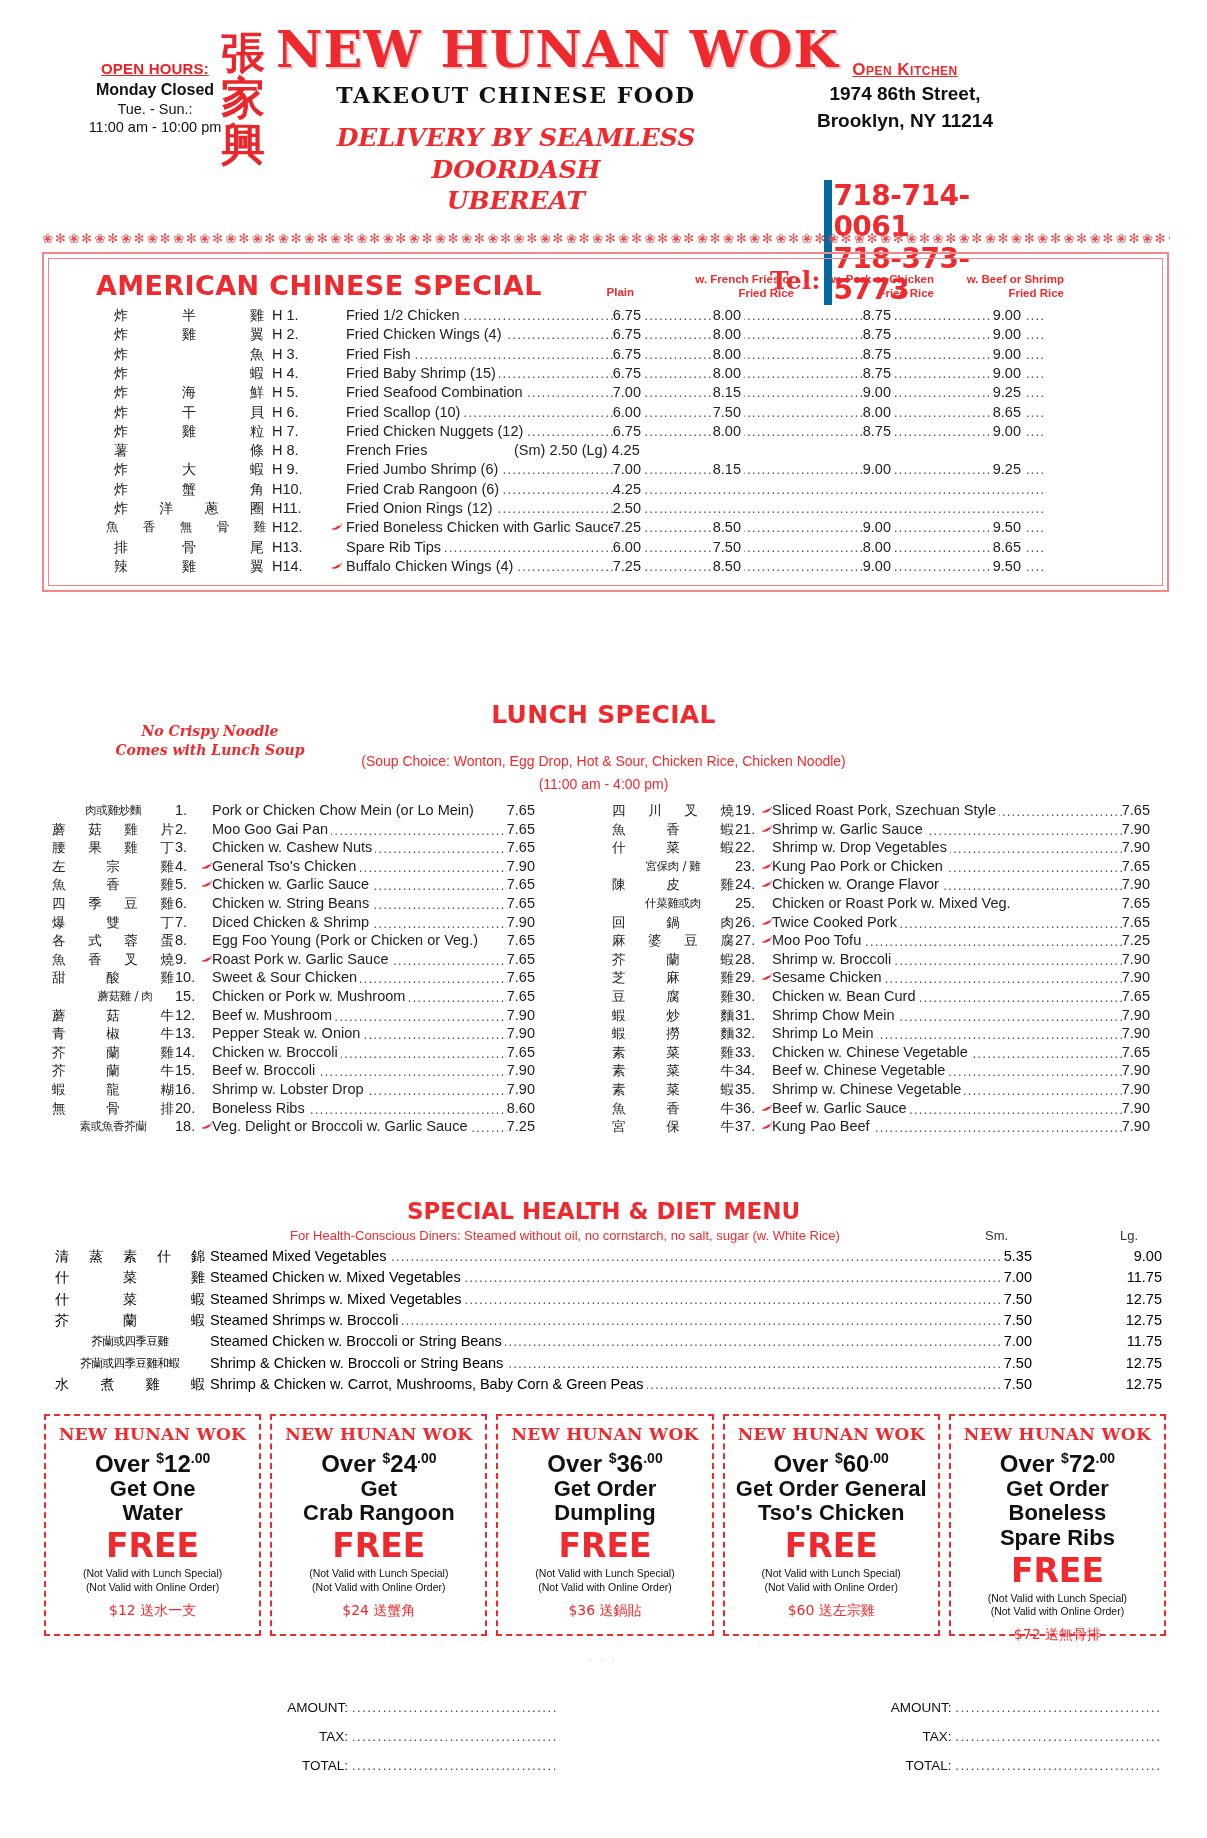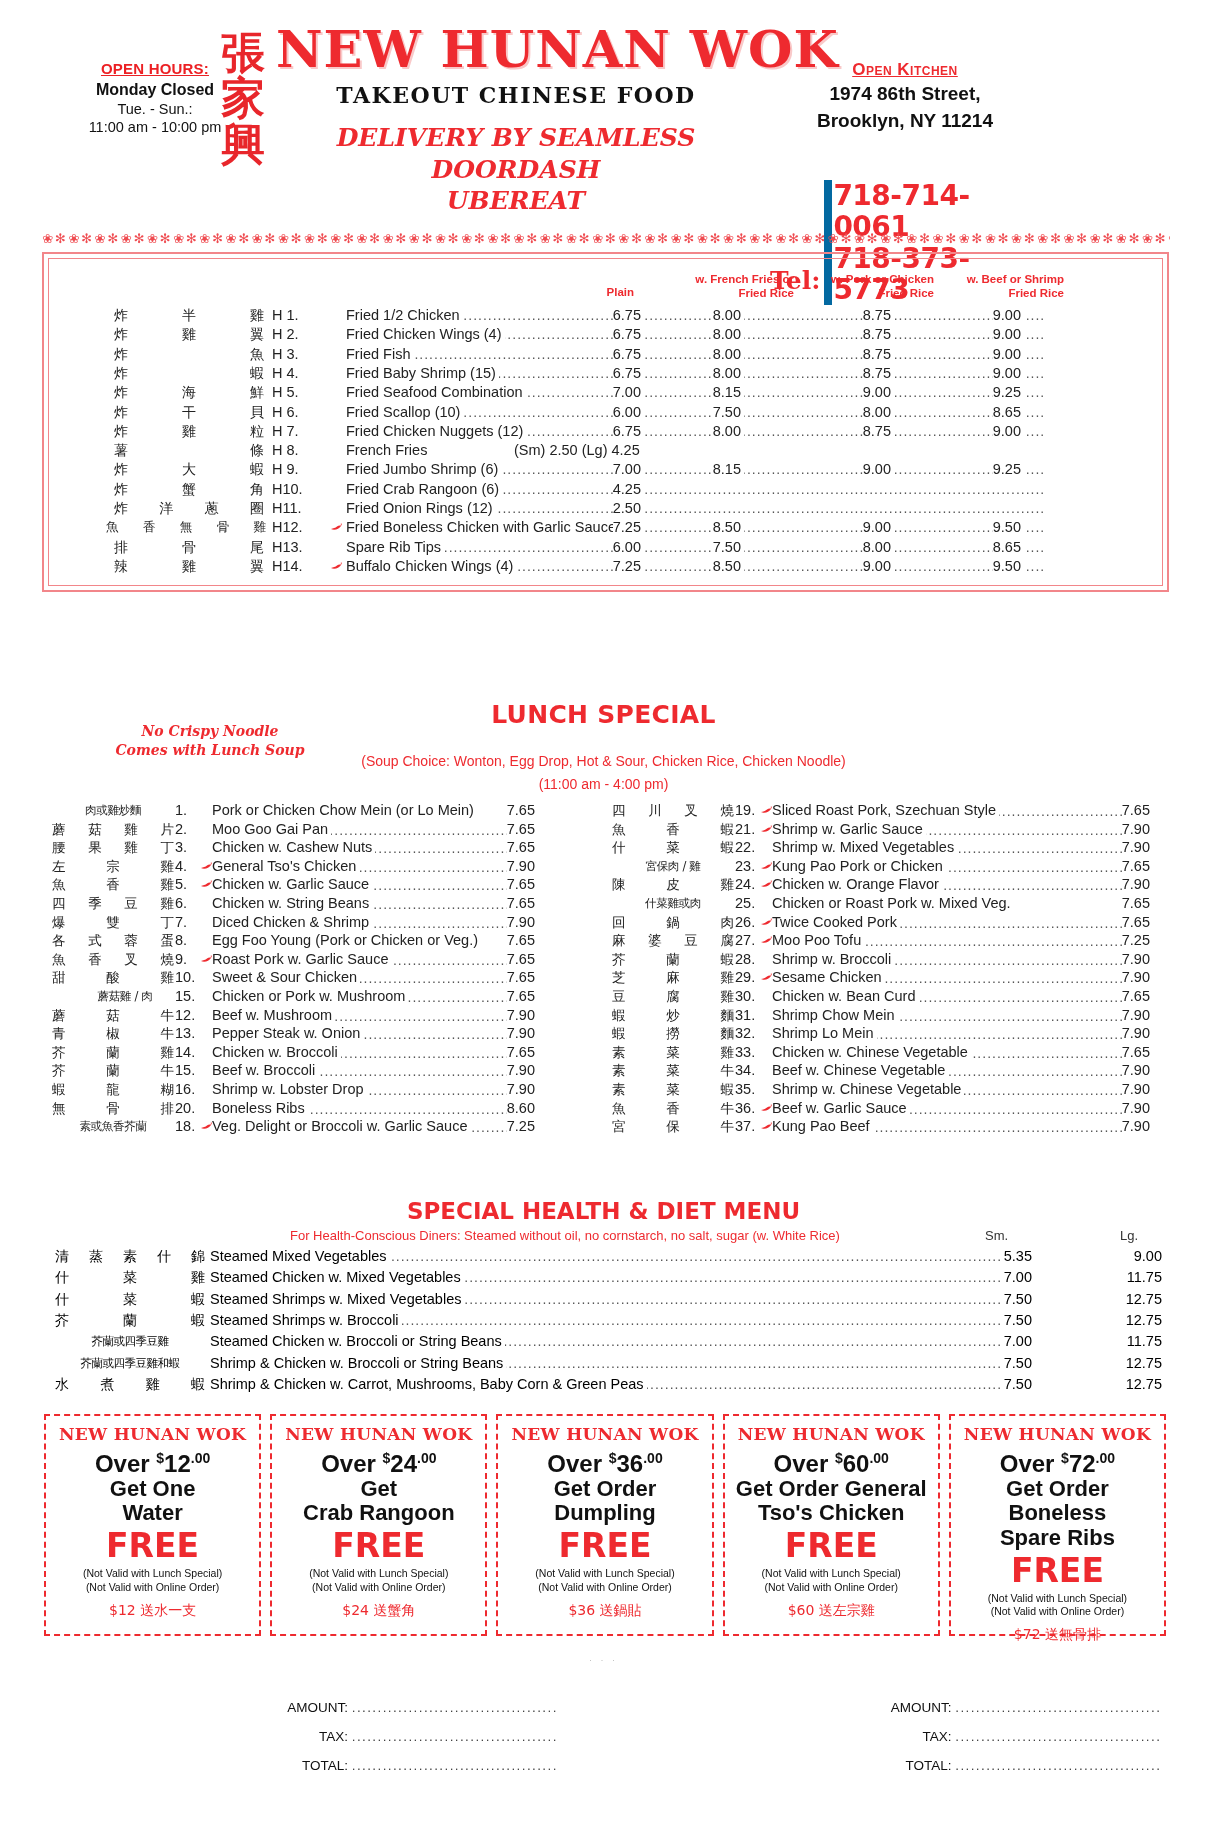--- a/index.html
+++ b/index.html
@@ -151,20 +151,21 @@
         <div>718-714-0061</div>
         <div>718-373-5773</div>
       </div>
     </div>
   </div>
 
   <div class="band" id="band">❀✻❀✻❀✻❀✻❀✻❀✻❀✻❀✻❀✻❀✻❀✻❀✻❀✻❀✻❀✻❀✻❀✻❀✻❀✻❀✻❀✻❀✻❀✻❀✻❀✻❀✻❀✻❀✻❀✻❀✻❀✻❀✻❀✻❀✻❀✻❀✻❀✻❀✻❀✻❀✻❀✻❀✻❀✻❀✻❀✻❀✻❀✻❀✻❀✻❀✻❀✻❀✻❀✻❀✻❀✻❀✻❀✻❀✻</div>
 
   <div class="amer">
     <div class="amer-inner"></div>
+    <div class="amer-title">AMERICAN CHINESE SPECIAL</div>
 
     <div class="colhead ch1">Plain</div>
     <div class="colhead ch2">
       <div>w. French Fries or</div>
       <div>Fried Rice</div>
     </div>
     <div class="colhead ch3">
       <div>w. Pork or Chicken</div>
       <div>Fried Rice</div>
     </div>
@@ -622,21 +623,21 @@
         <div class="lpr" style="left: 1105px;"><span class="nmtext">7.90</span></div>
       </div>
       <div class="lrow" style="top: 837.2px; left: 0px; right: 0px;">
         <div class="lcn" style="left: 612px; width: 122px;">
           <span>什</span>
           <span>菜</span>
           <span>蝦</span>
         </div>
         <div class="lnum" style="left: 735px;">22.</div>
         <span class="lead " style="left: 772px; width: 350px;">................................................................................................................................................................................................................................................................................................................................................................................................................</span>
-        <div class="lnm" style="left: 772px;"><span class="nmtext">Shrimp w. Mixed Vegetables</span></div>
+        <div class="lnm" style="left: 772px;"><span class="nmtext">Shrimp w. Drop Vegetables</span></div>
         <div class="lpr" style="left: 1105px;"><span class="nmtext">7.90</span></div>
       </div>
       <div class="lrow red" style="top: 855.8px; left: 0px; right: 0px;">
         <div class="lcn tight" style="left: 612px; width: 122px;">宮保肉 / 雞</div>
         <div class="lnum" style="left: 735px;">23.</div>
         <div class="lsp" style="left: 760px;"><span><svg width="12" height="9" viewBox="0 0 12 9">
               <path d="M1 7 C4 8.5 9 7.5 11 4 C10 3 8.5 3.4 7 4.6 C5.5 5.9 3 6.8 1 7 Z" fill="#ee2a2f"></path>
               <path d="M10.6 3.8 C11.2 3 11.6 2.3 11.3 1.6" stroke="#ee2a2f" stroke-width="1" fill="none"></path>
             </svg></span></div>
         <span class="lead " style="left: 772px; width: 350px;">................................................................................................................................................................................................................................................................................................................................................................................................................</span>

